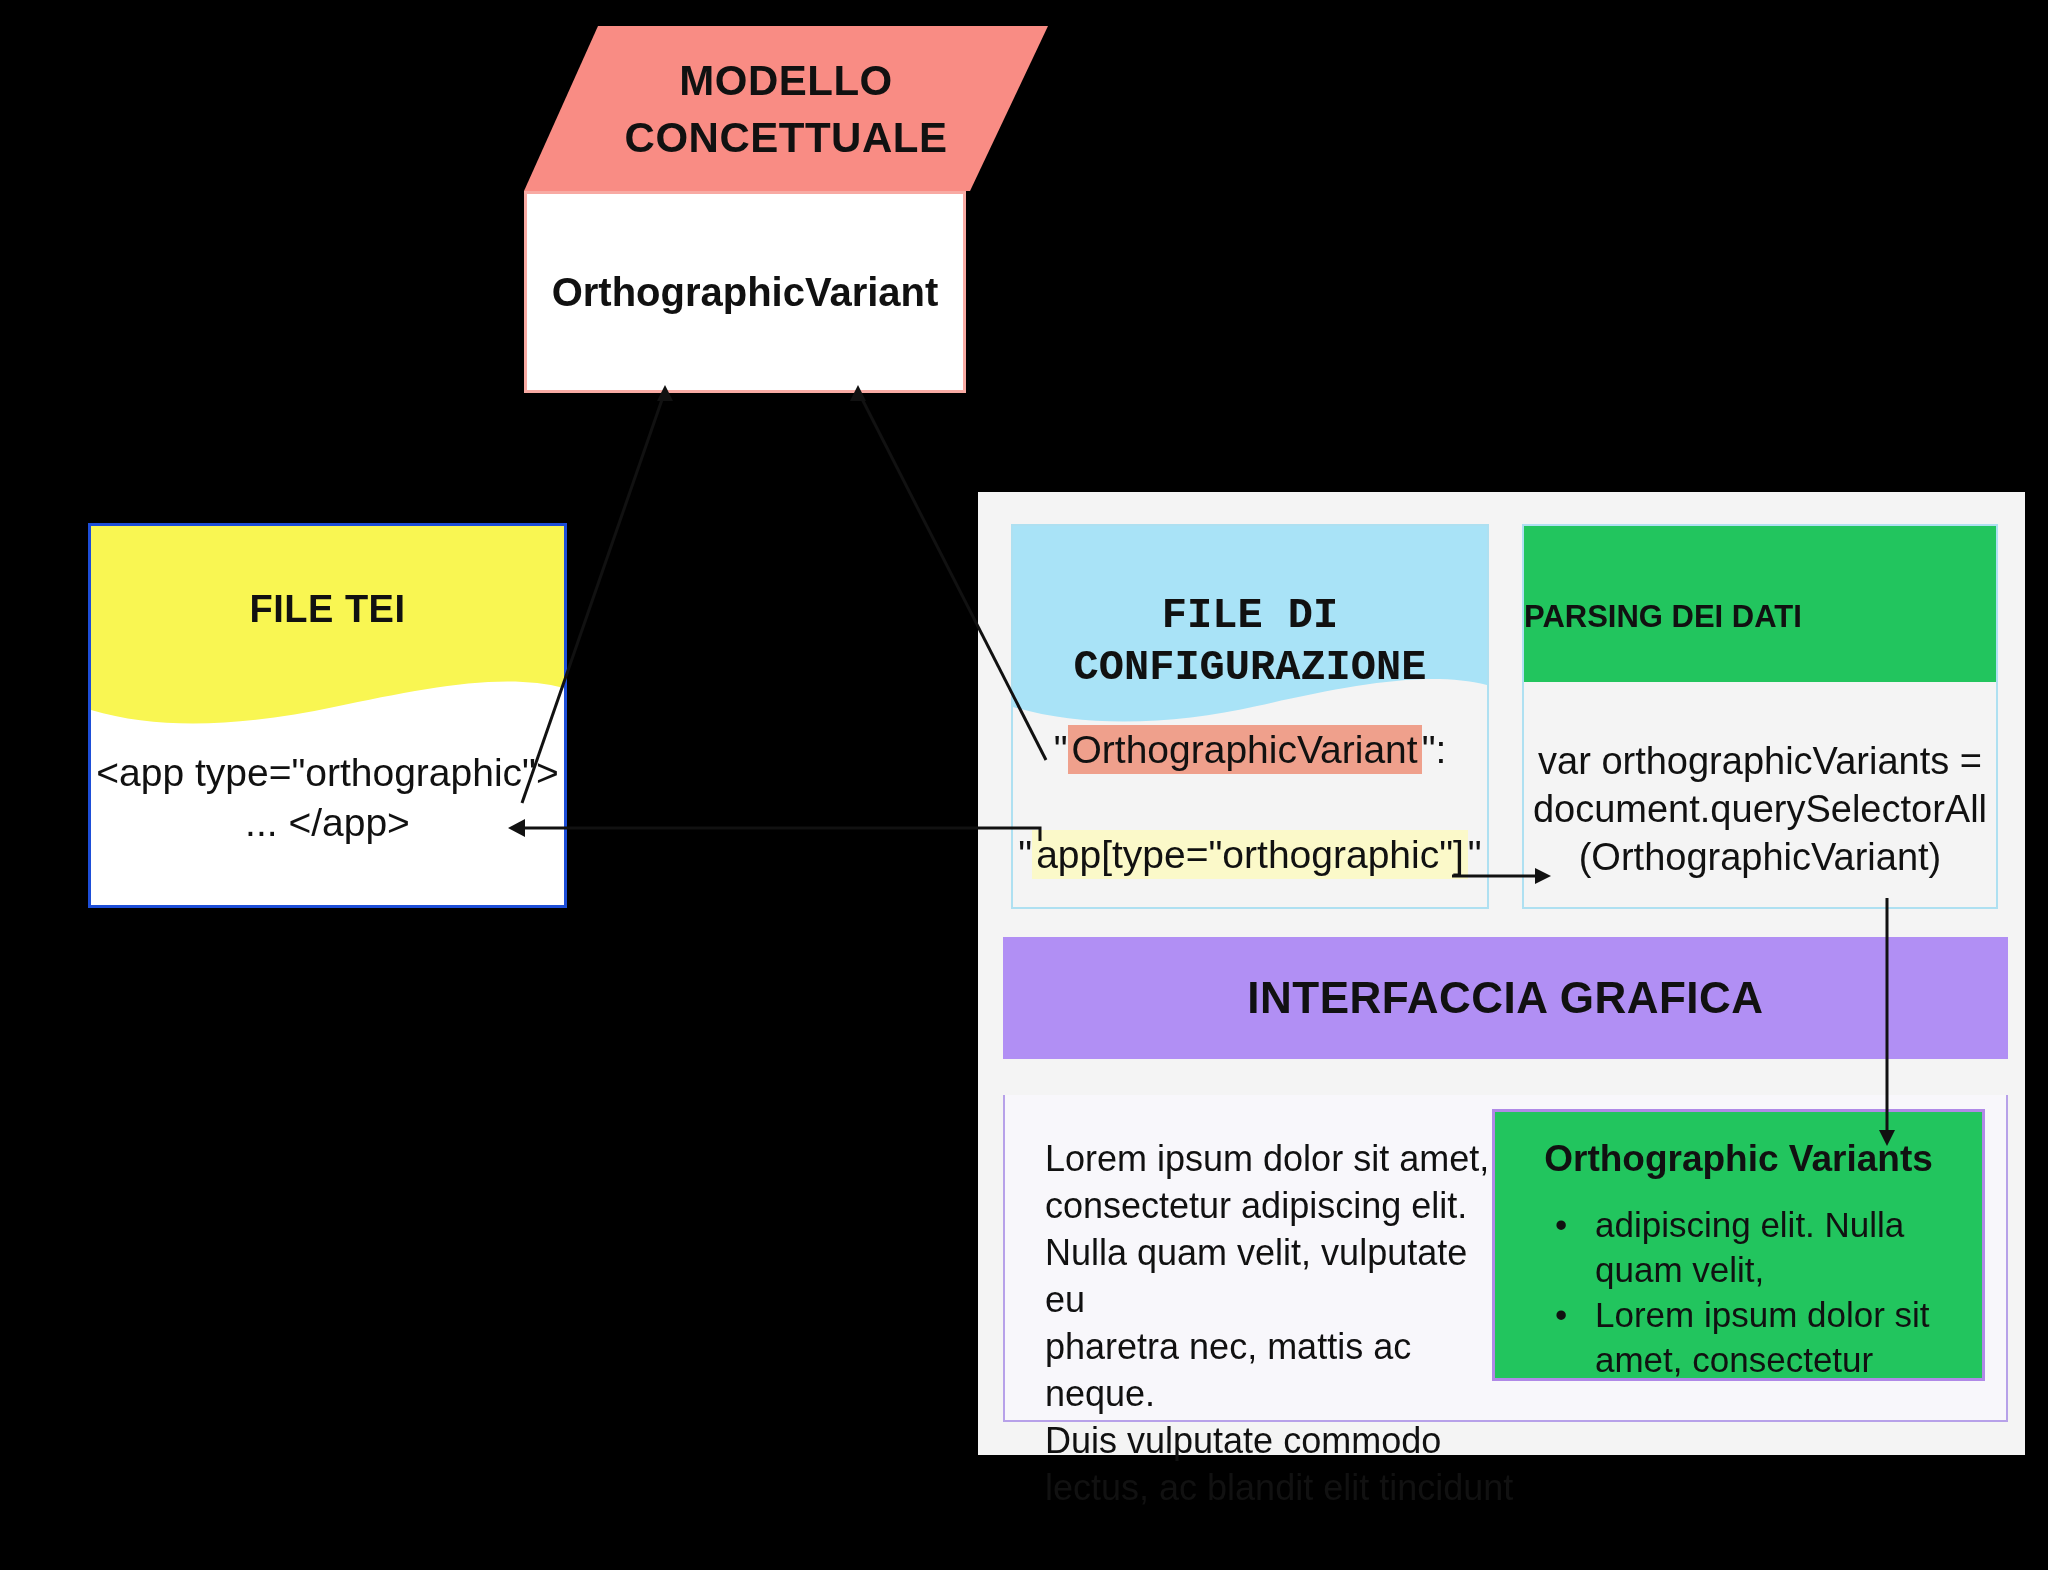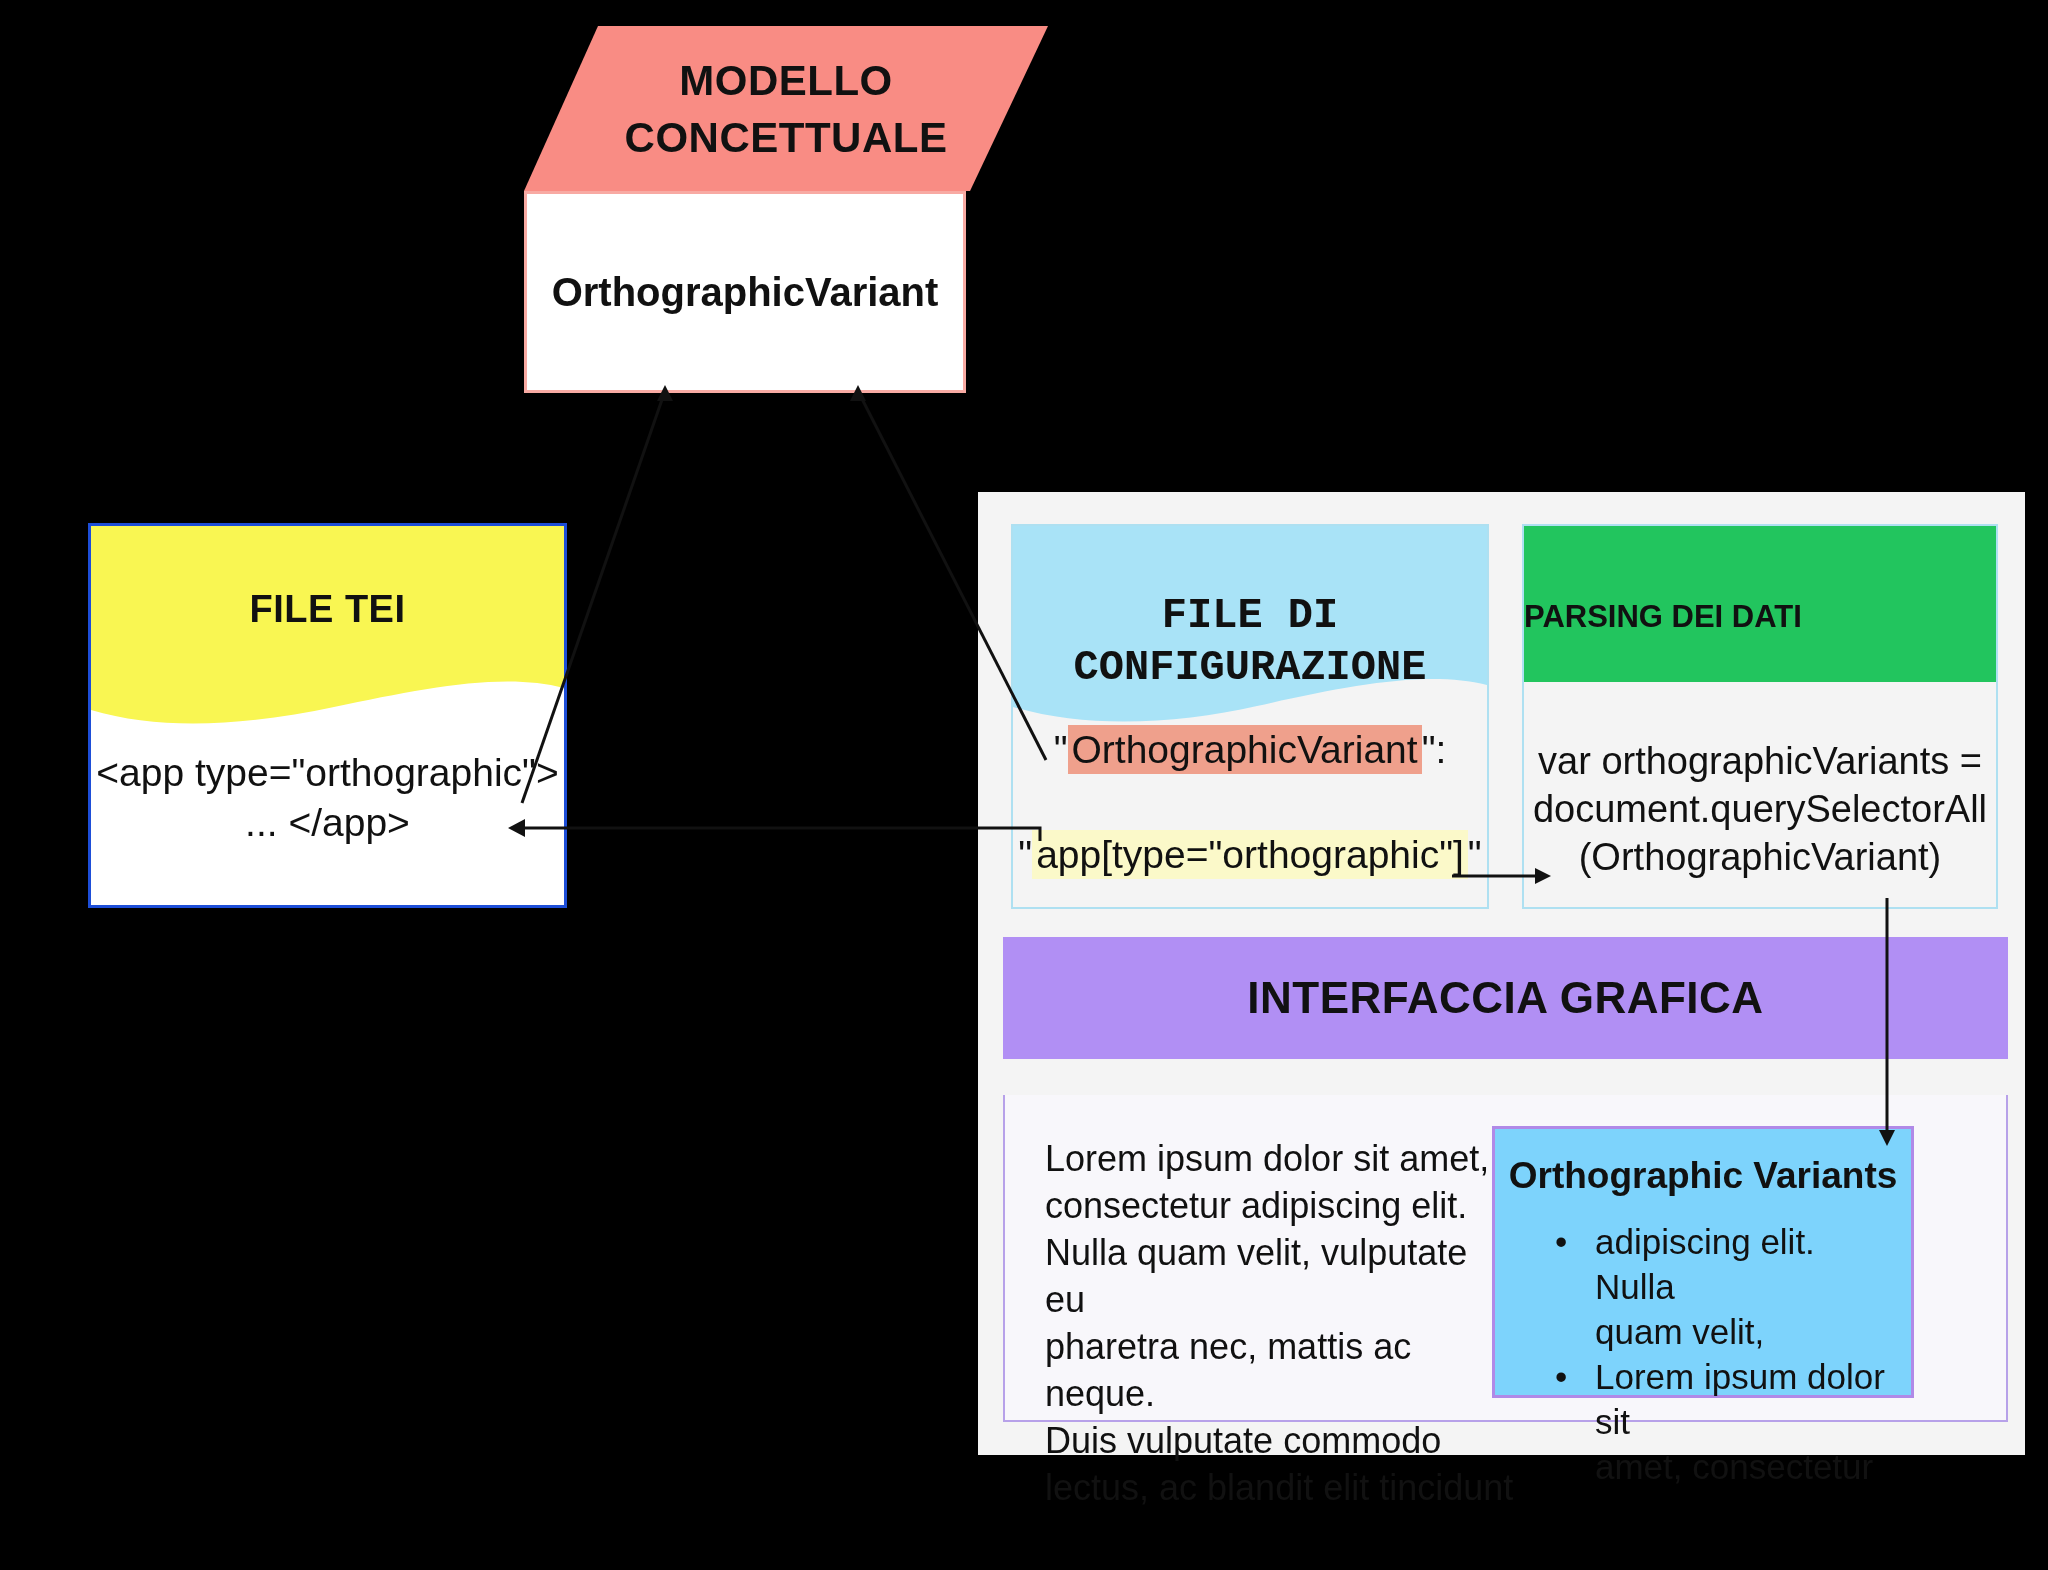--- a/index.html
+++ b/index.html
@@ -44,22 +44,22 @@
                 font-size:38px;line-height:48px;}
 
   
   #gui-hdr{left:25px;top:445px;width:1005px;height:122px;background:#b18ff4;
            display:flex;align-items:center;justify-content:center;
            font-size:44px;font-weight:bold;letter-spacing:.5px;}
   #gui-body{left:25px;top:603px;width:1005px;height:327px;background:#f8f7fb;
             border:2px solid #b7a1e9;border-top:none;box-sizing:border-box;}
   #gui-paragraph{position:absolute;left:40px;top:40px;width:470px;
                  font-size:36px;line-height:47px;}
-  #gui-panel{position:absolute;left:487px;top:31px;width:422px;height:272px;
-             background:#7dd3fc;border:3px solid #b089e7;box-sizing:border-box;}
+  #gui-panel{position:absolute;left:487px;top:14px;width:493px;height:272px;
+             background:#22c55e;border:3px solid #b089e7;box-sizing:border-box;}
   #gui-panel-title{margin-top:26px;text-align:center;font-size:37px;font-weight:bold;}
   #gui-panel-list{margin:22px 0 0 0;padding:0 10px 0 100px;list-style:none;}
   #gui-panel-list li{position:relative;font-size:35px;line-height:45px;white-space:pre-line;}
   #gui-panel-list li::before{content:"•";position:absolute;left:-40px;top:0;}
 
   #connectors{left:0;top:0;width:2048px;height:1570px;z-index:50;pointer-events:none;}
 </style>
 </head>
 <body>
 

